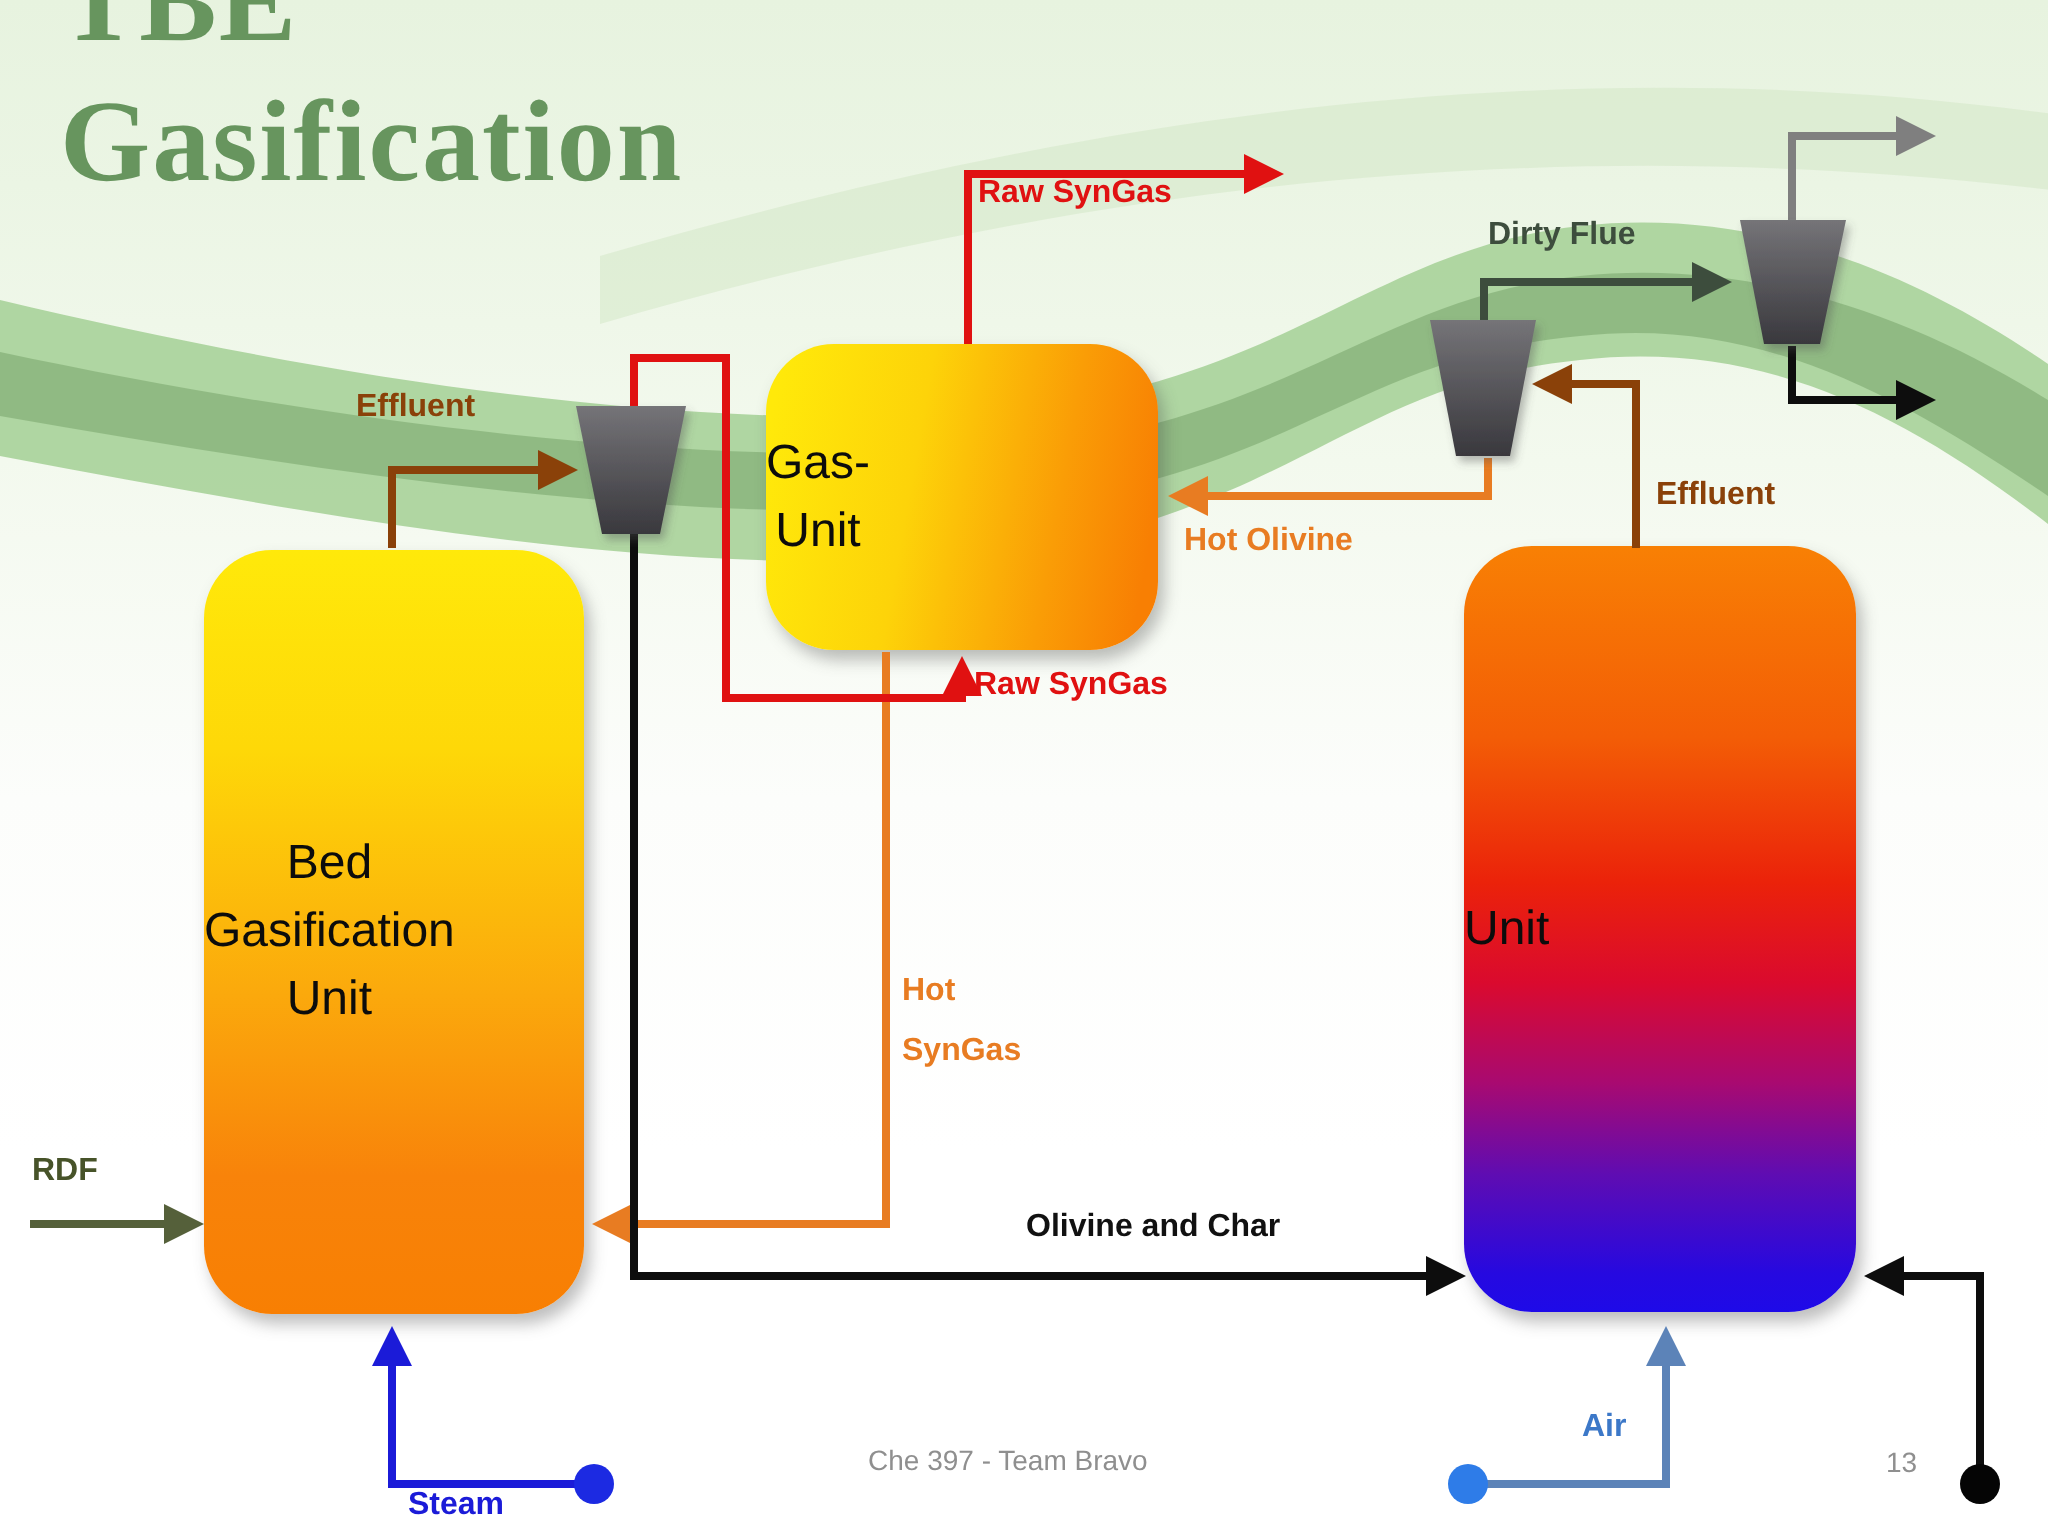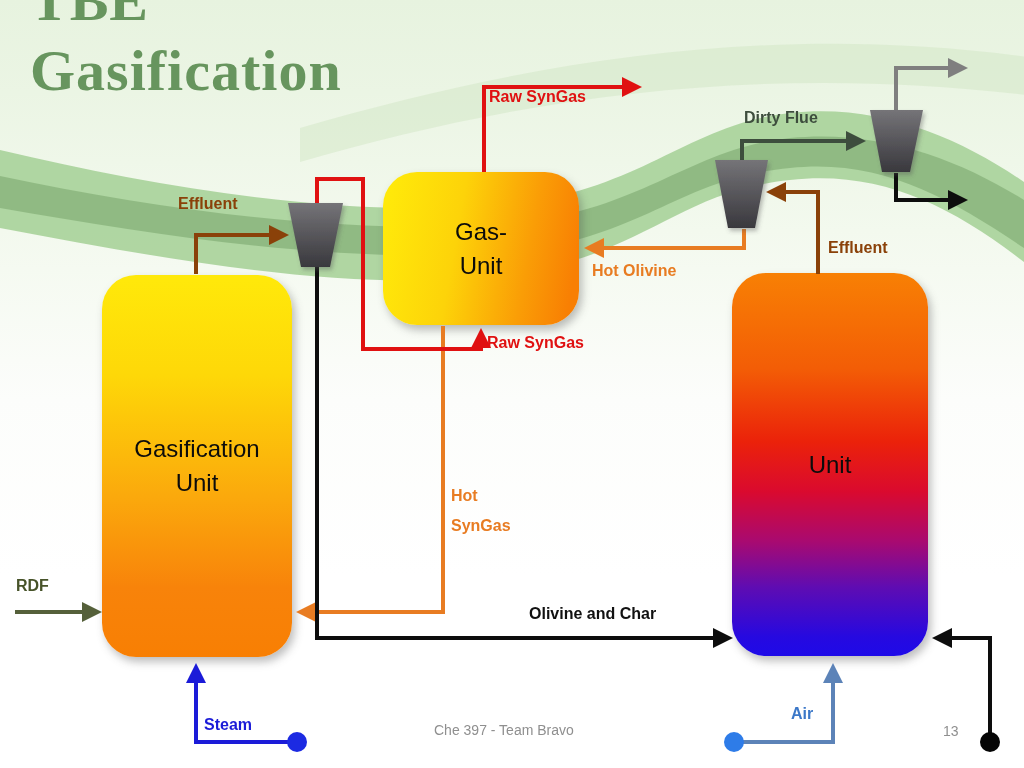--- a/index.html
+++ b/index.html
@@ -11,21 +11,21 @@
   svg{position:absolute;left:0;top:0;}
   .wave{z-index:0;}
   .title{
     position:absolute;left:30px;top:-34px;z-index:2;
     font-family:"Liberation Serif",serif;font-weight:bold;
     font-size:58px;line-height:70px;letter-spacing:1px;color:#67955e;
   }
   .title span{display:block;}
   .unit{
     position:absolute;z-index:1;border-radius:34px;
-    display:flex;align-items:center;justify-content:center;text-align:center;
+    display:flex;align-items:center;text-align:center;
     box-shadow:3px 5px 8px rgba(70,70,70,.35);
     color:#0c0c0c;font-size:24px;line-height:34px;
   }
   .unit span{display:block;}
   .unit-cfb{
     left:102px;top:275px;width:190px;height:382px;
     background:linear-gradient(180deg,#ffe90a 0%,#fed808 26%,#fba90c 58%,#f8830a 82%,#f87f03 100%);
   }
   .unit-gcu{
     left:383px;top:172px;width:196px;height:153px;
@@ -61,20 +61,21 @@
          L 1024,248 C 950,198 880,158 790,168 C 670,179 640,247 480,254 C 330,262 160,236 0,208 Z" fill="#8db77f" opacity="0.9"></path>
   </svg>
 
   <div class="title">
     <span>TBE</span>
     <span>Gasification</span>
   </div>
 
   <div class="unit unit-cfb">
     <div>
+      <span>Bed</span>
       <span>Gasification</span>
       <span>Unit</span>
     </div>
   </div>
 
   <div class="unit unit-gcu">
     <div>
       <span>Gas-</span>
       <span>Unit</span>
     </div>
@@ -164,21 +165,21 @@
   <div class="lbl lbl-red" style="left:489px;top:88px;">Raw SynGas</div>
   <div class="lbl lbl-red" style="left:487px;top:334px;">Raw SynGas</div>
   <div class="lbl lbl-flue" style="left:744px;top:109px;">Dirty Flue</div>
   <div class="lbl lbl-brown" style="left:178px;top:195px;">Effluent</div>
   <div class="lbl lbl-brown" style="left:828px;top:239px;">Effluent</div>
   <div class="lbl lbl-orange" style="left:592px;top:262px;">Hot Olivine</div>
   <div class="lbl lbl-orange" style="left:451px;top:481px;line-height:30px;">
     <span>Hot</span>
     <span>SynGas</span>
   </div>
-  <div class="lbl lbl-black" style="left:529px;top:605px;">Olivine and Char</div>
+  <div class="lbl lbl-black" style="left:513px;top:605px;">Olivine and Char</div>
   <div class="lbl lbl-rdf" style="left:16px;top:577px;">RDF</div>
-  <div class="lbl lbl-steam" style="left:204px;top:716px;">Steam</div>
+  <div class="lbl lbl-steam" style="left:204px;top:744px;">Steam</div>
   <div class="lbl lbl-air" style="left:791px;top:705px;">Air</div>
 
   <div class="footer" style="left:434px;top:722px;">Che 397 - Team Bravo</div>
   <div class="footer" style="left:943px;top:723px;">13</div>
 
 </div>
 
 </body></html>

